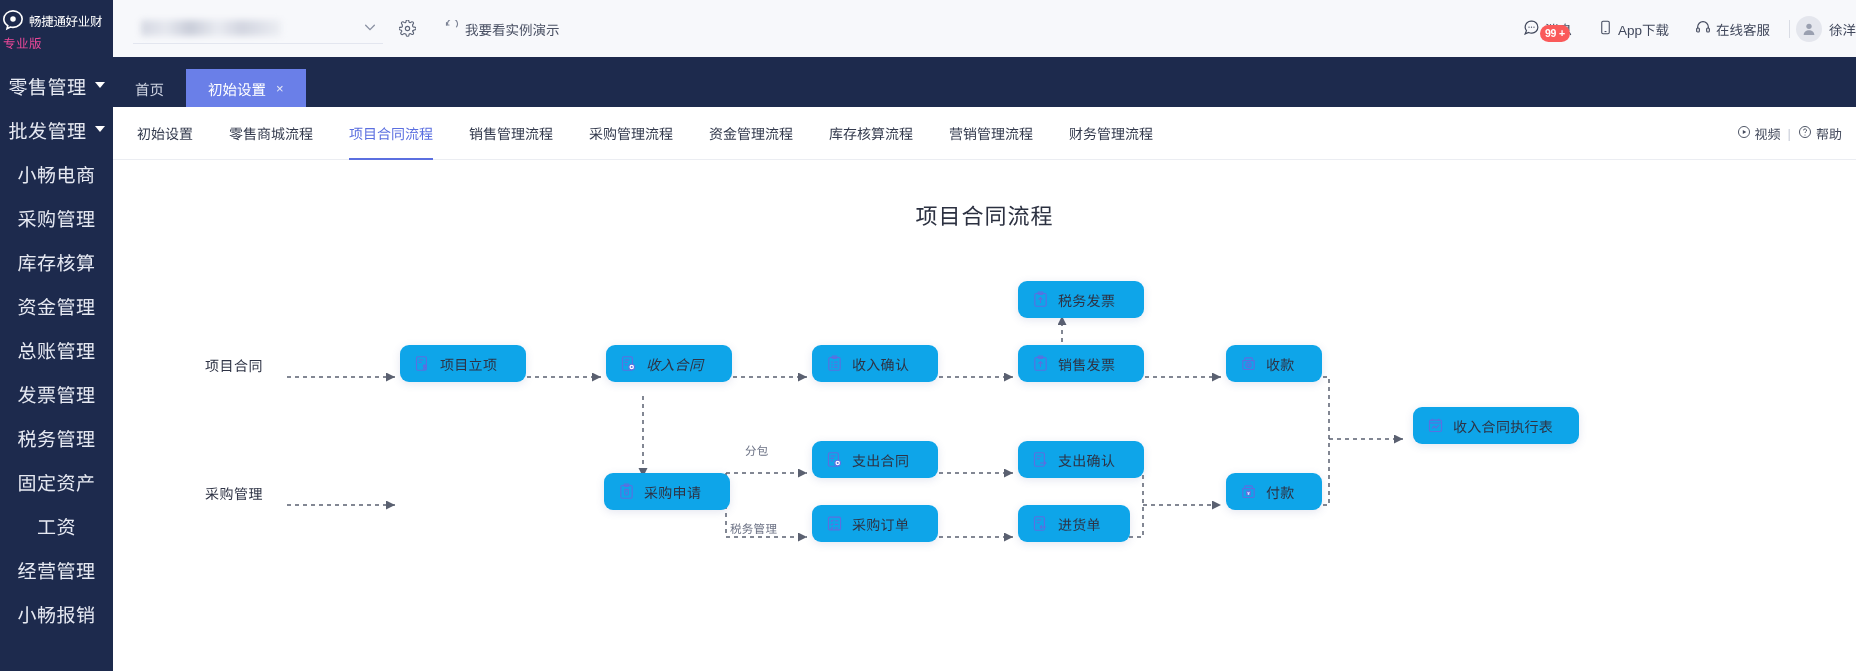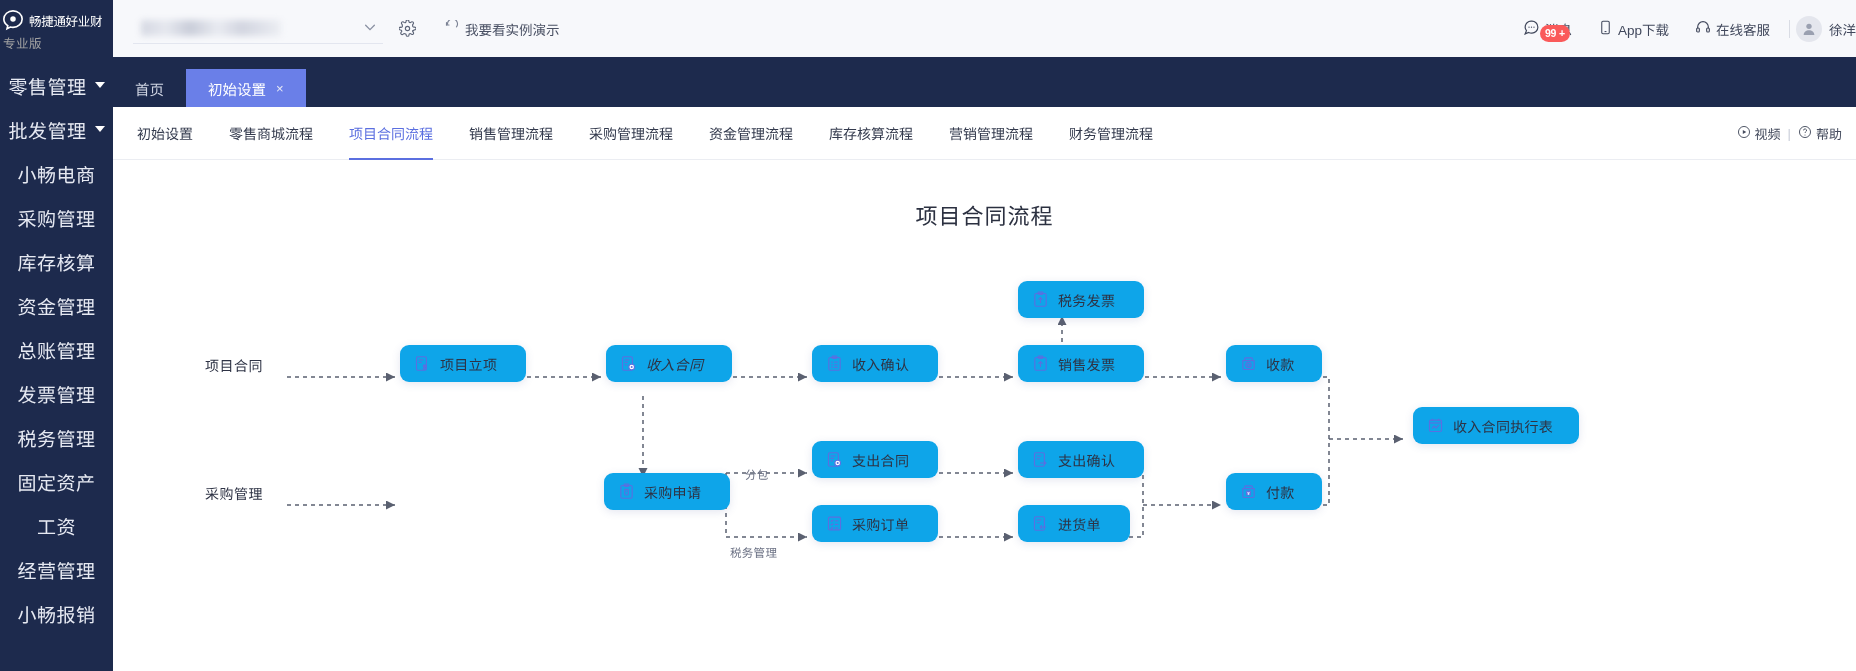--- a/index.html
+++ b/index.html
@@ -18,21 +18,21 @@
     position:relative; overflow:hidden;
   }
   .brand { height:57px; padding:9px 0 0 2px; position:relative; }
   .brand-row { display:flex; align-items:center; gap:5px; }
   .brand-logo { width:22px; height:22px; flex:0 0 22px; }
   .brand-name {
     color:#fff; font-size:12.5px; letter-spacing:-.3px; white-space:nowrap;
     font-weight:400;
   }
   .brand-sub {
-    color:#a3a3a3; font-size:12.5px; margin:2px 0 0 1px; letter-spacing:.5px;
+    color:#ec4899; font-size:12.5px; margin:2px 0 0 1px; letter-spacing:.5px;
   }
   .nav { padding-top:6px; }
   .nav-item {
     height:44px; display:flex; align-items:center; justify-content:center;
     color:#e6e9f2; font-size:19px; cursor:pointer; gap:8px;
     letter-spacing:.5px;
   }
   .caret {
     width:0;height:0;border-left:5px solid transparent;border-right:5px solid transparent;
     border-top:6px solid #ffffff; display:inline-block;
@@ -128,21 +128,21 @@
     box-shadow:0 2px 9px rgba(90,100,160,.16); display:flex; align-items:center;
     padding:0 14px; gap:9px; cursor:pointer; white-space:nowrap;
   }
   .node .ico { width:17px; height:17px; flex:0 0 17px; display:flex; }
   .node .txt { font-size:14px; color:#2e3345; letter-spacing:.3px; }
 
   .rowlabel {
     position:absolute; font-size:14px; color:#2e3345; letter-spacing:.5px;
   }
   .edgelabel {
-    position:absolute; font-size:11.5px; color:#6b7184; letter-spacing:.3px;margin-top:24px;
+    position:absolute; font-size:11.5px; color:#6b7184; letter-spacing:.3px;
   }
 </style>
 </head>
 <body>
 
 <div class="app">
 
   <aside class="sidebar">
     <div class="brand">
       <div class="brand-row">

